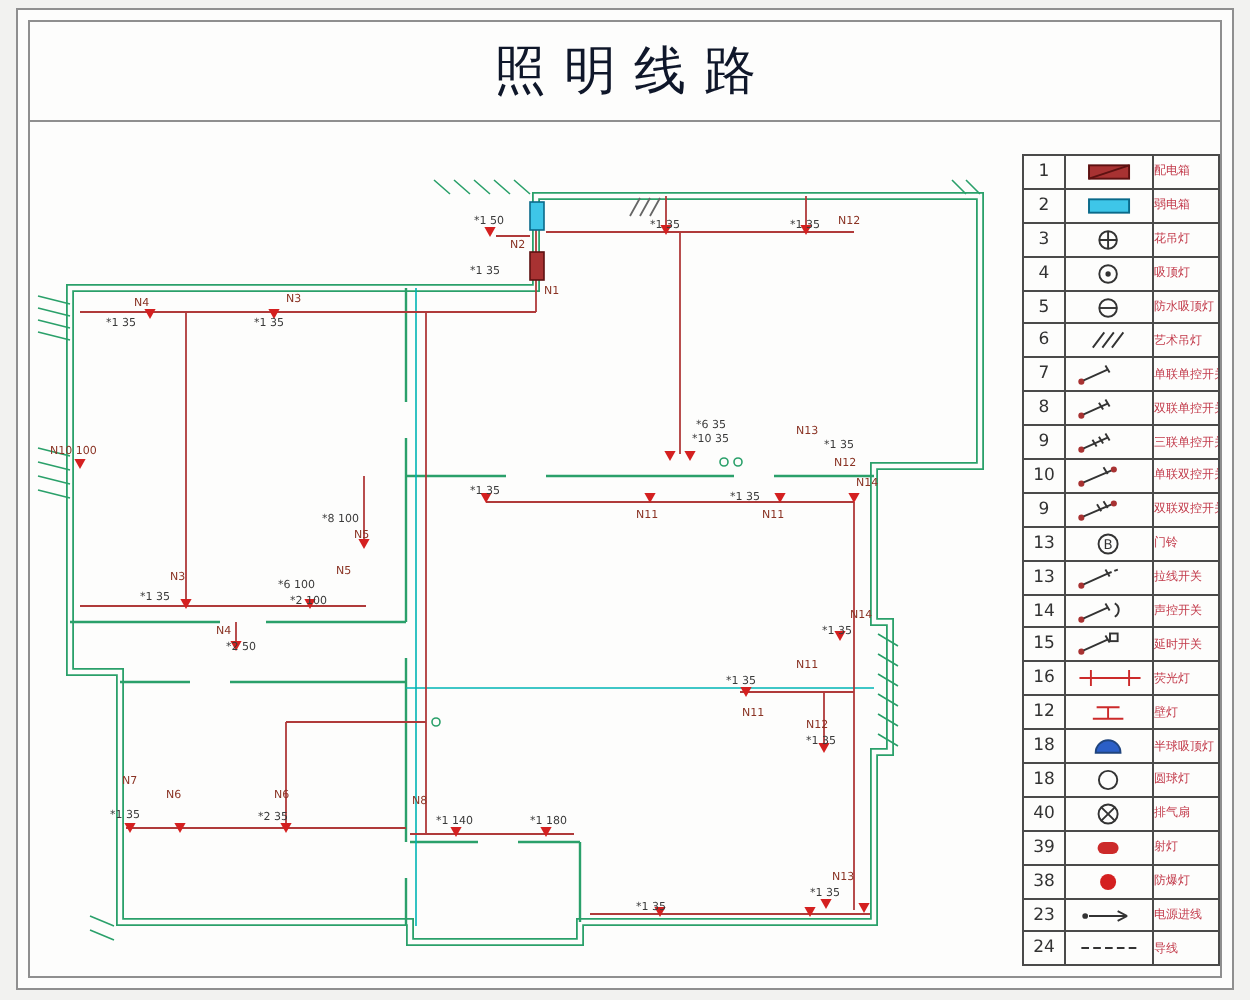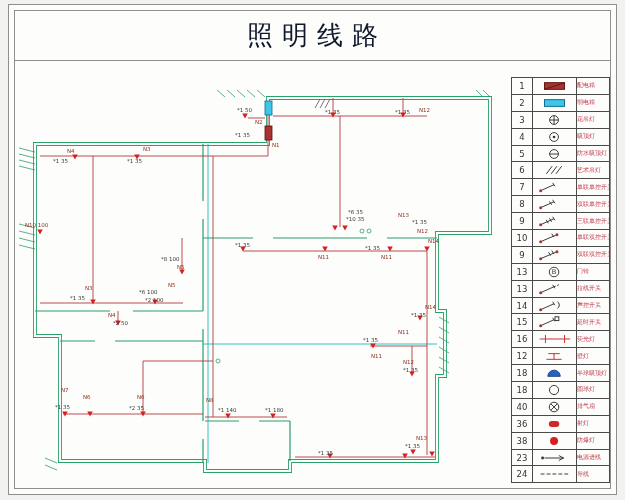--- a/index.html
+++ b/index.html
@@ -397,21 +397,21 @@
                 <svg viewBox="0 0 44 14" width="42" height="14">
                   <g fill="none" stroke="#333" stroke-width="1">
                     <circle cx="21" cy="7" r="5"></circle>
                     <path d="M17.5,3.5 L24.5,10.5 M24.5,3.5 L17.5,10.5"></path>
                   </g>
                 </svg>
               </td>
               <td class="lg-label">排气扇</td>
             </tr>
             <tr>
-              <td class="lg-num">36</td>
+              <td class="lg-num">39</td>
               <td class="lg-sym">
                 <svg viewBox="0 0 44 14" width="42" height="14">
                   <g fill="none" stroke="#333" stroke-width="1">
                     <rect x="15.5" y="3.8" width="11" height="6.4" rx="3.2" fill="#cc2a2a" stroke="none"></rect>
                   </g>
                 </svg>
               </td>
               <td class="lg-label">射灯</td>
             </tr>
             <tr>

